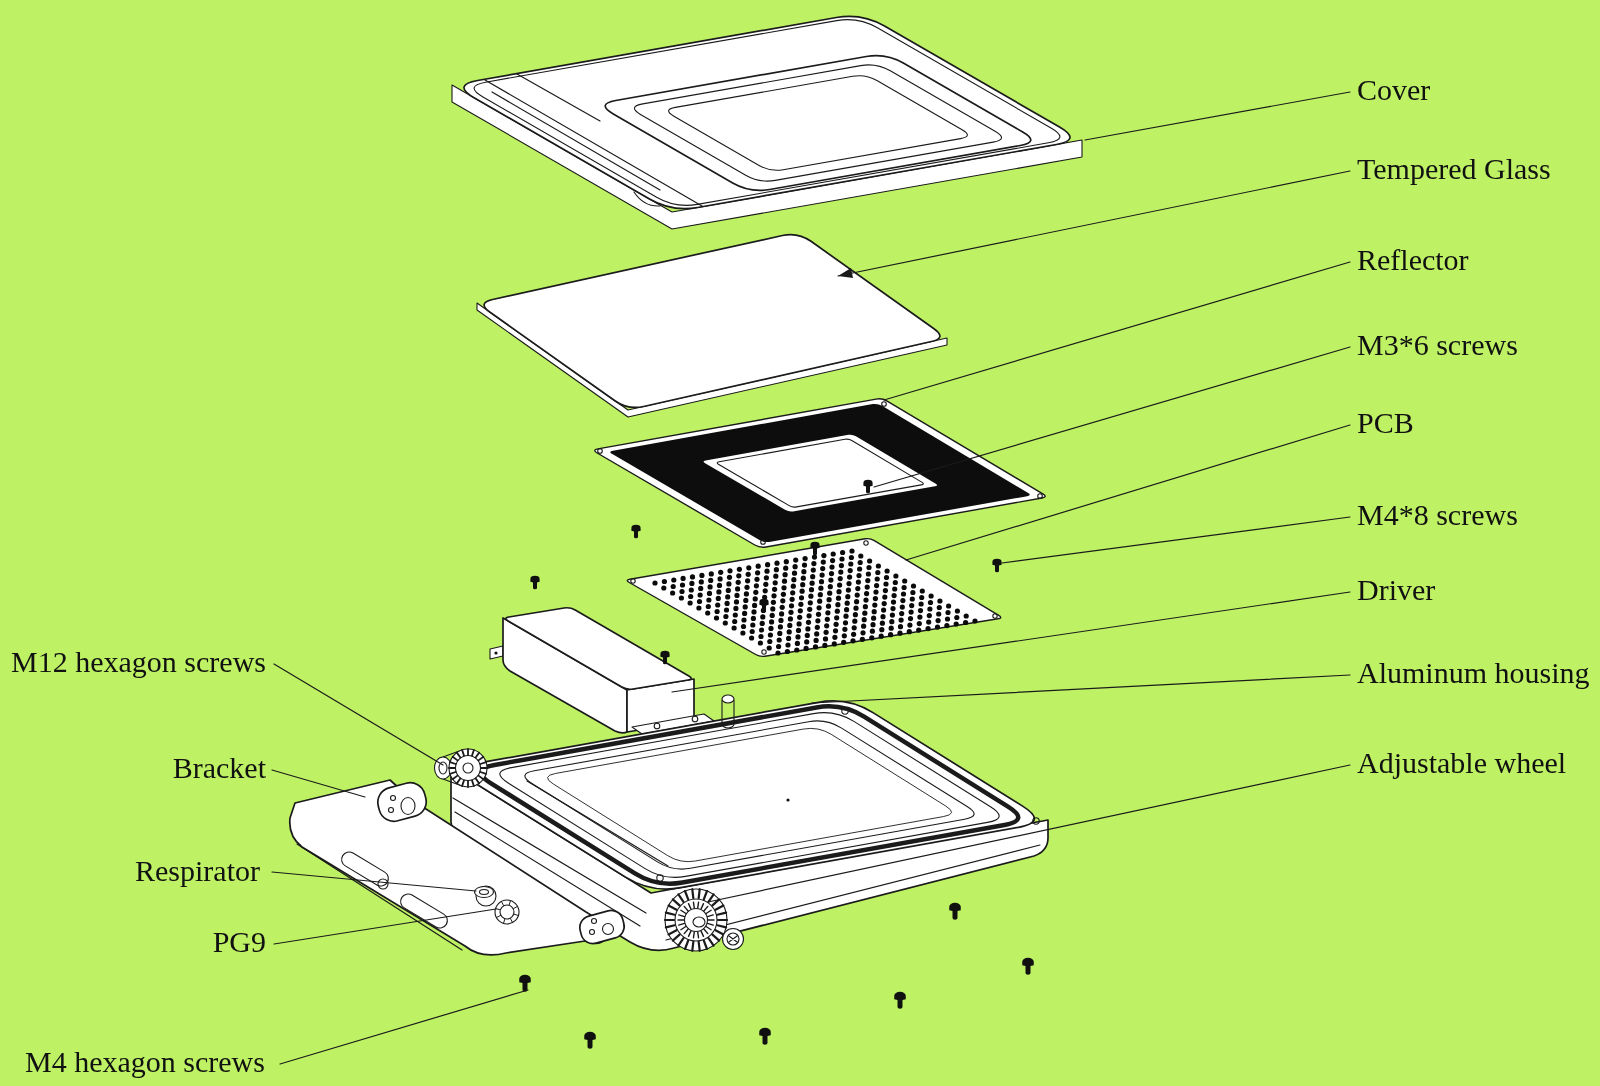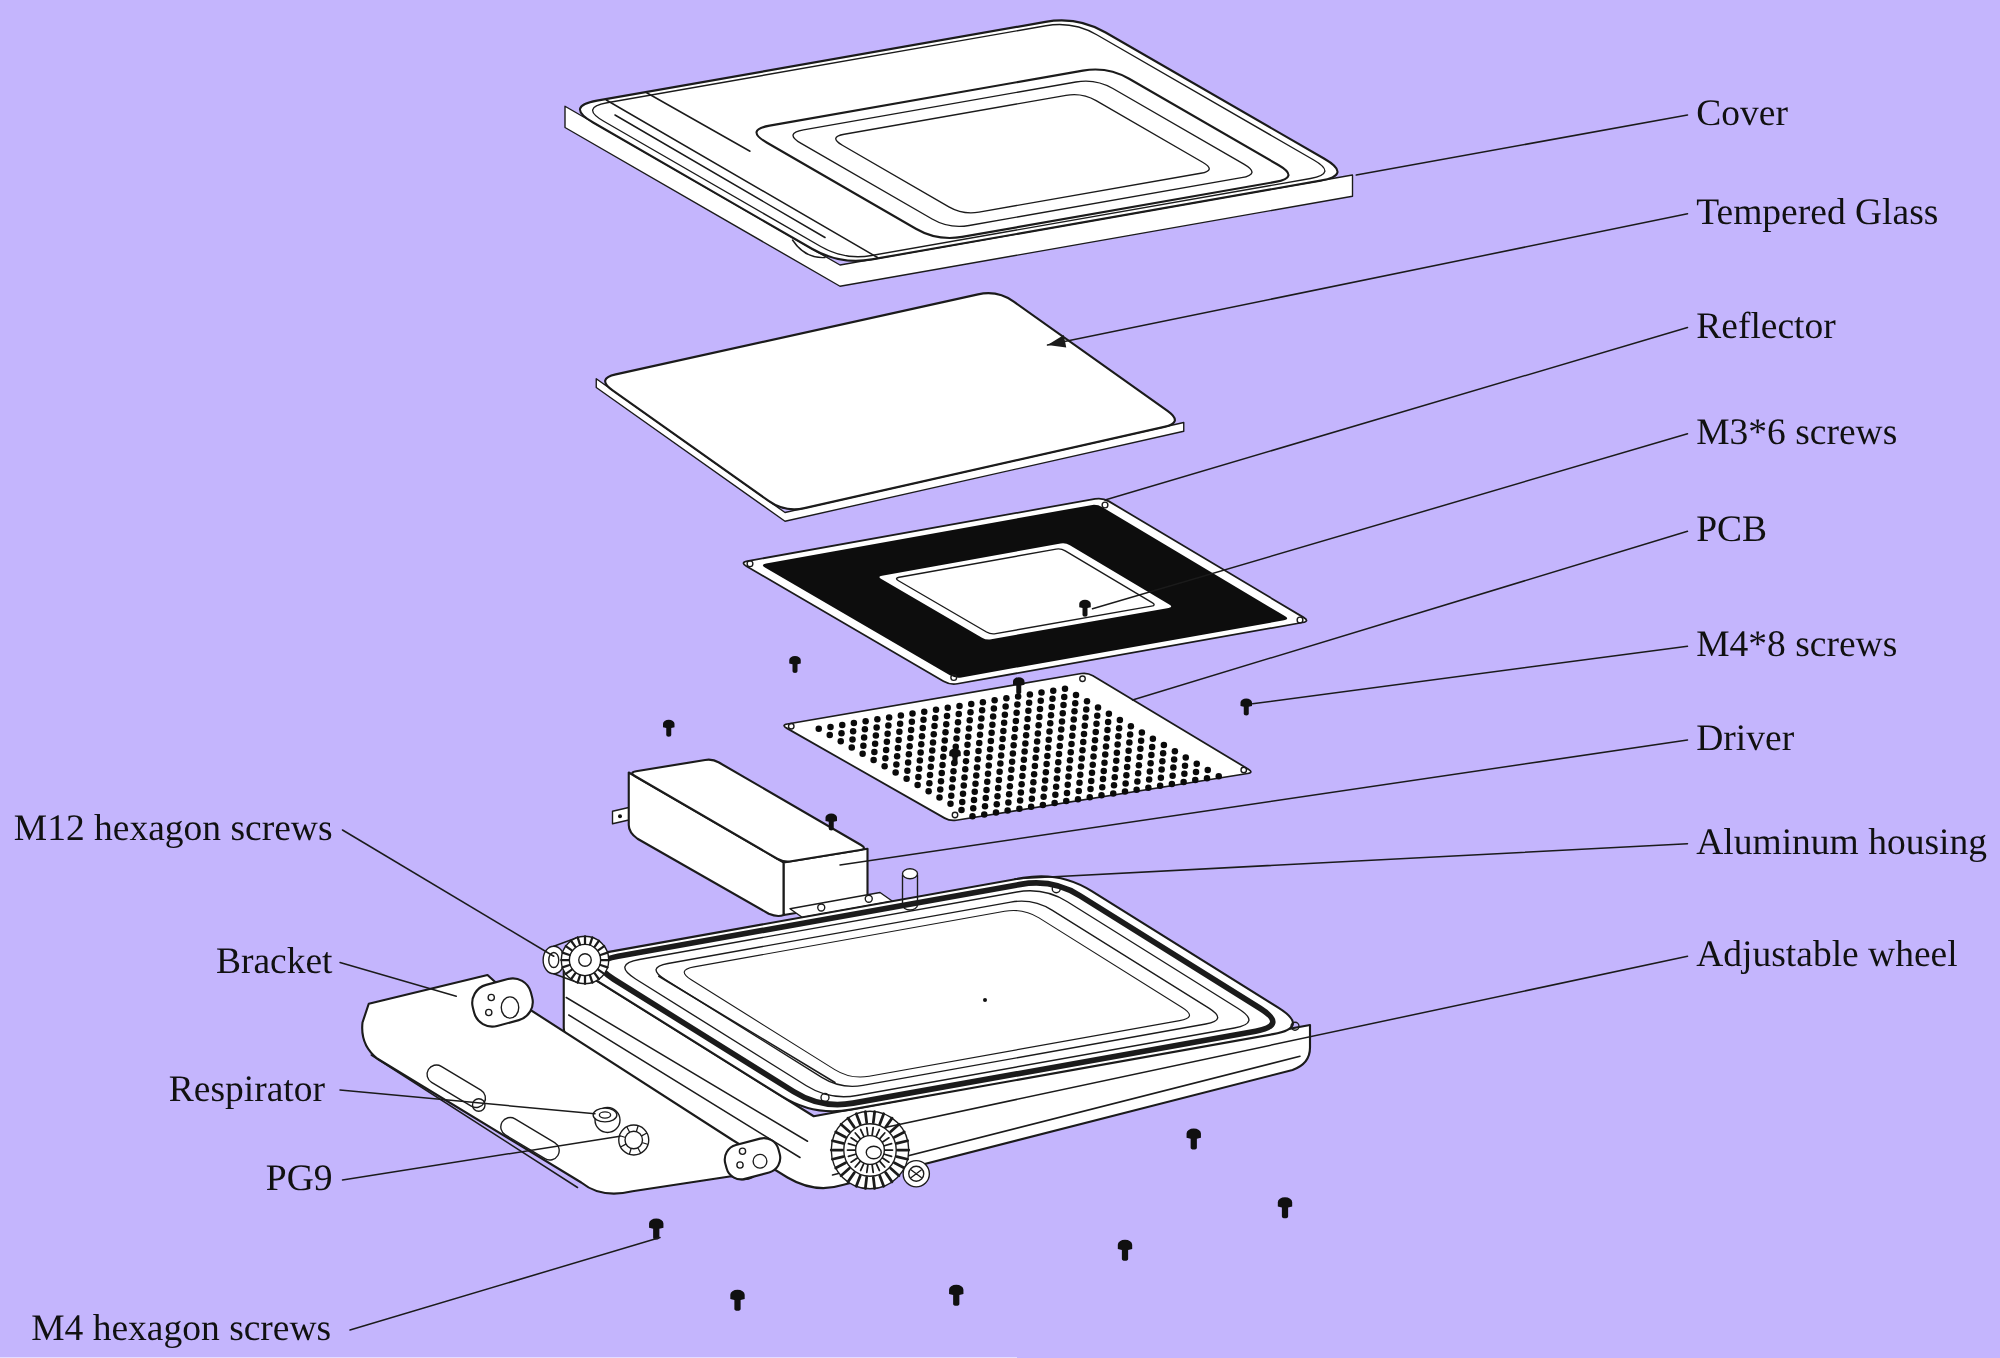--- a/index.html
+++ b/index.html
@@ -1,16 +1,16 @@
 <!DOCTYPE html>
 <html style="--line: #1b1b1b; --text: #111111; --frame: #0d0d0d;"><head>
 <meta charset="utf-8">
 <style>
   html,body{margin:0;padding:0;background:#ffffff;}
-  .stage{width:1600px;height:1086px;position:relative;background:#c4b5fd;overflow:hidden;}
+  .stage{width:1600px;height:1086px;position:relative;background:#bef264;overflow:hidden;}
   svg{display:block;}
   .lbl{font-family:"Liberation Serif","DejaVu Serif",serif;font-size:30px;fill:var(--text,#111);}
   .lblL{text-anchor:end;}
   .lblS{text-anchor:start;}
   .ln{stroke:var(--line,#1b1b1b);fill:none;stroke-width:1.2;}
   .s1{stroke:var(--line,#1b1b1b);stroke-width:1.1;}
   .s2{stroke:var(--line,#1b1b1b);stroke-width:1.7;}
   .s3{stroke:var(--line,#1b1b1b);stroke-width:1.4;}
   .f{fill:#ffffff;}
   .nf{fill:none;}

